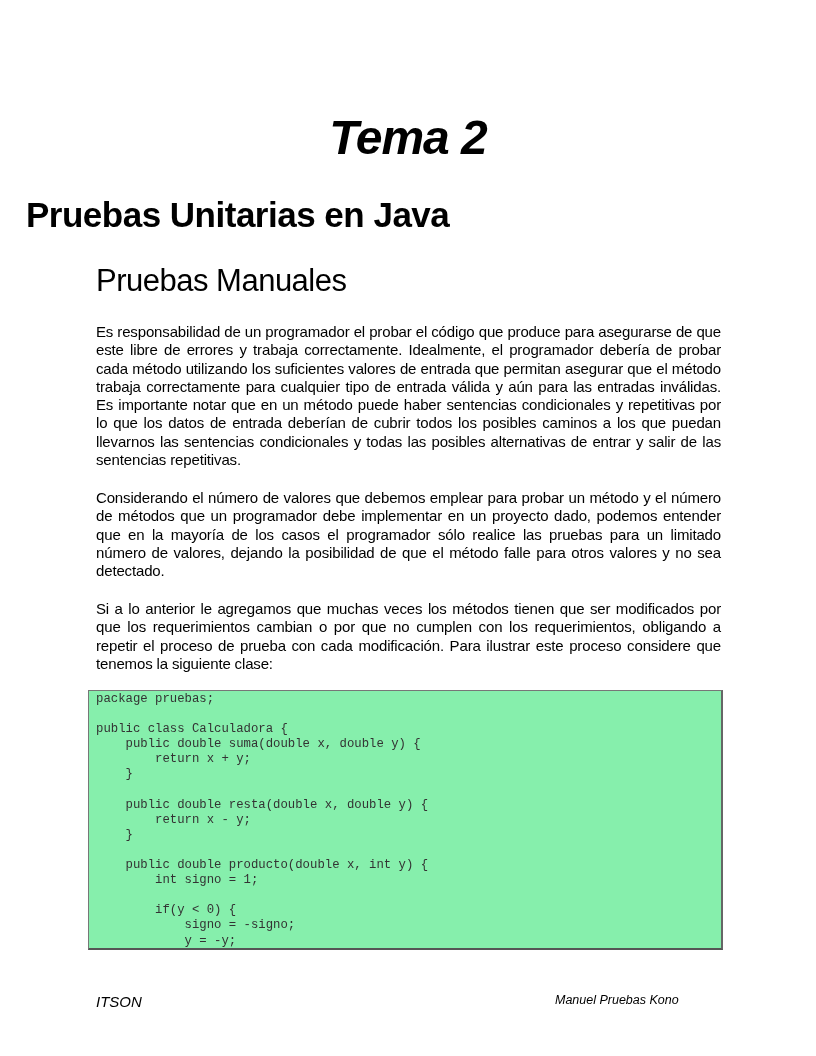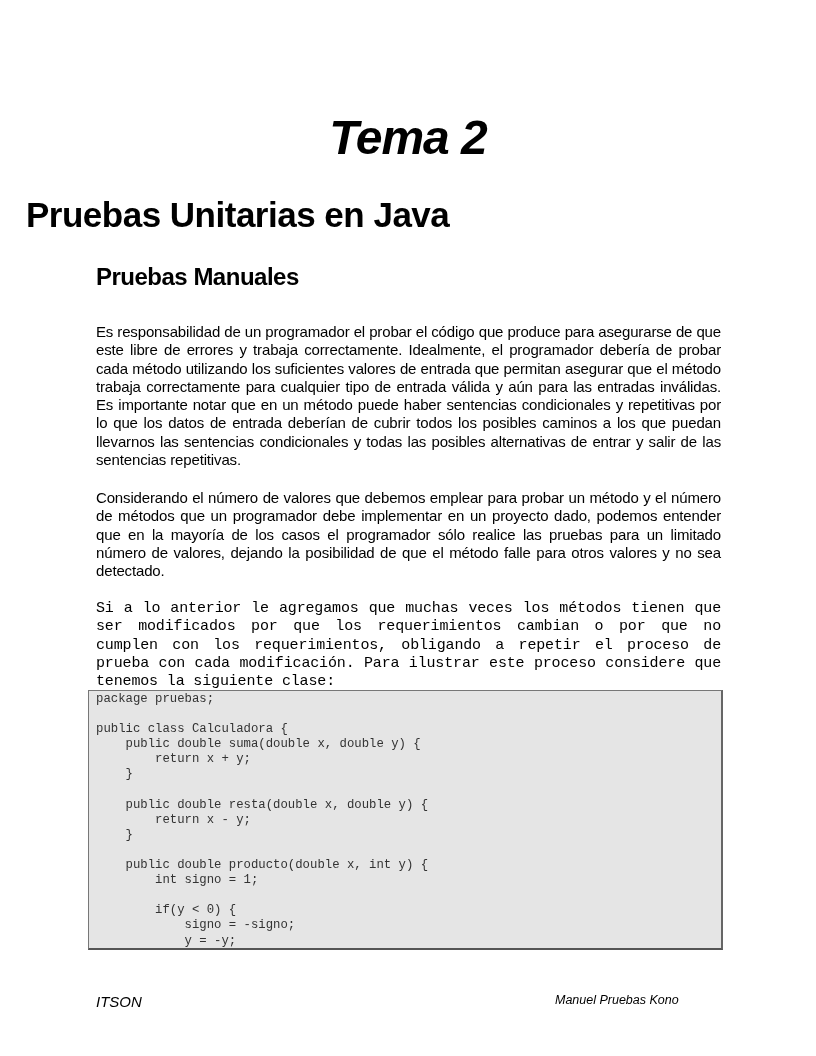--- a/index.html
+++ b/index.html
@@ -1,24 +1,24 @@
 <!DOCTYPE html>
 <html><head>
 <meta charset="utf-8">
 <style>
   html, body { margin: 0; padding: 0; background: #ffffff; }
   body { width: 816px; height: 1056px; position: relative; overflow: hidden; font-family: "Liberation Sans", sans-serif; color: #000; }
   .title { position: absolute; top: 110px; left: 0; width: 816px; text-align: center; font-size: 48px; font-weight: bold; font-style: italic; letter-spacing: -1px; margin: 0; }
   .subtitle { position: absolute; top: 183px; left: 14px; width: 816px; text-align: left; font-size: 35px; font-weight: bold; letter-spacing: -0.5px; margin: 12px; }
-  .section { position: absolute; top: 263px; left: 96px; font-size: 24px; font-weight: bold; letter-spacing: -0.5px; margin: 0; }
+  .section { position: absolute; top: 263px; left: 96px; font-size: 31px; font-weight: normal; letter-spacing: -0.5px; margin: 0; }
   .para { position: absolute; left: 96px; width: 625px; font-size: 15px; line-height: 18.3px; text-align: justify; margin: 0; letter-spacing: -0.15px; }
   #p1 { top: 323px; }
   #p2 { top: 489px; }
-  #p3 { top: 600px; font-family: Liberation Mono, monospace; }
-  .codebox { position: absolute; left: 88px; top: 690px; width: 632px; height: 257px; border: 1px solid #777; border-right: 2px solid #666; border-bottom: 2px solid #555; overflow: hidden; background: #e5e5e5; }
+  #p3 { top: 600px; }
+  .codebox { position: absolute; left: 88px; top: 690px; width: 632px; height: 257px; border: 1px solid #777; border-right: 2px solid #666; border-bottom: 2px solid #555; overflow: hidden; background: #86efac; }
   .codebox pre { margin: 0; padding: 1px 0 0 7px; font-family: "Liberation Mono", monospace; font-size: 12.3px; line-height: 15.1px; color: #333; }
   .code-line { display: block; white-space: pre; min-height: 15.1px; }
   .footer-left { position: absolute; top: 993px; left: 96px; font-size: 15px; font-style: italic; }
   .footer-right { position: absolute; top: 993px; left: 555px; font-size: 12.5px; font-style: italic; }
 </style>
 </head>
 <body>
 
 <h1 class="title">Tema 2</h1>
 <h2 class="subtitle">Pruebas Unitarias en Java</h2>

